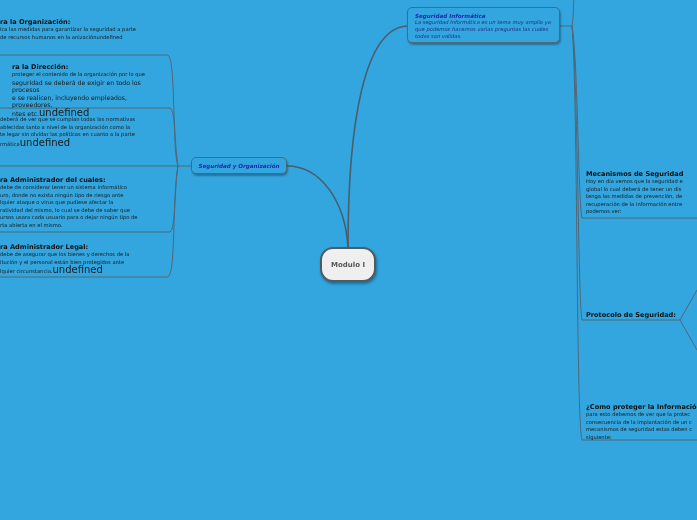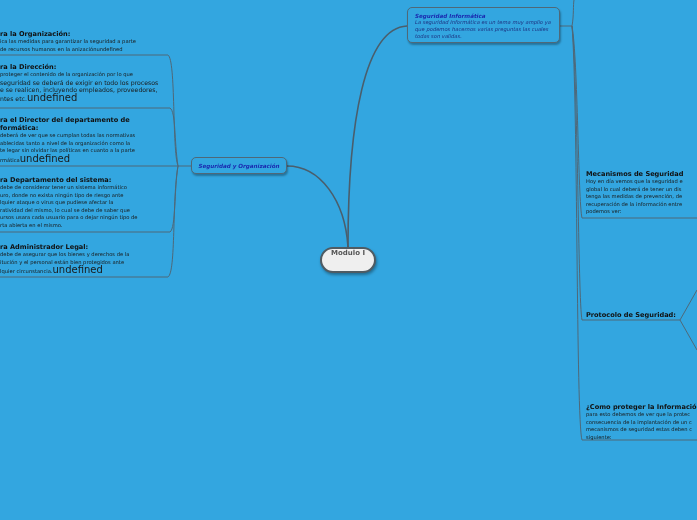--- a/index.html
+++ b/index.html
@@ -4,24 +4,24 @@
 <style>
   html, body { margin: 0; padding: 0; }
   body {
     width: 697px; height: 520px; overflow: hidden; position: relative;
     background: #33a6e0;
     font-family: "DejaVu Sans", sans-serif;
   }
   svg.links { position: absolute; left: 0; top: 0; width: 697px; height: 520px; pointer-events: none; }
   .node { position: absolute; box-sizing: border-box; }
   .root {
-    left: 320px; top: 247px; width: 56px; height: 26px;
+    left: 320px; top: 247px; width: 56px; height: 35px;
     background: #efefef; border: 2px solid #4f5b63; border-radius: 13px;
     box-shadow: 1px 2px 3px rgba(0,0,0,0.35);
-    font-size: 7px; font-weight: bold; color: #555; display: flex; justify-content: center;
+    font-size: 7px; font-weight: bold; color: #555; display: flex; align-items: center; justify-content: center;
   }
   .main {
     background: #33a6e0; border: 1.5px solid #4f6878; border-radius: 5px;
     box-shadow: 1px 2px 2px rgba(0,0,0,0.3);
     color: #1a2bb0; font-style: italic;
   }
   .main .title { font-weight: bold; font-size: 5.6px; }
   .main .desc { font-size: 5.2px; color: #1d3280; line-height: 7px; }
   .leaf { color: #111; font-size: 5.4px; line-height: 7.5px; }
   .leaf .title { font-weight: bold; font-size: 6.6px; line-height: 8px; }
@@ -64,43 +64,42 @@
 
 <div class="node main" style="left:191px; top:157px; width:96px; height:17px; display:flex; align-items:center; justify-content:center;">
   <span class="title">Seguridad y Organización</span>
 </div>
 
 <div class="node main" style="left:407px; top:7px; width:153px; height:36px; padding:5px 7px;">
   <div class="title">Seguridad Informática</div>
   <div class="desc">La seguridad Informática es un tema muy amplio ya que podemos hacernos varias preguntas las cuales todas son validas.</div>
 </div>
 
-<div class="node leaf" style="left:0; top:18px; width:140px;margin-top:12px;">
+<div class="node leaf" style="left:0; top:18px; width:140px;">
   <div class="title">ra la Organización:</div>
   <div class="body">ica las medidas para garantizar la seguridad a parte de recursos humanos en la anizaciónundefined</div>
 </div>
 
-<div class="node leaf" style="left:0; top:63px; width:168px;">
+<div class="node leaf" style="left:0; top:63px; width:168px;padding-left:12px;">
   <div class="title">ra la Dirección:</div>
   <div class="body">proteger el contenido de la organización por lo que</div>
   <div class="body large">seguridad se deberá de exigir en todo los procesos</div>
   <div class="body large">e se realicen, incluyendo empleados, proveedores,</div>
   <div class="body large"><span>ntes etc.</span><span class="undef">undefined</span></div>
 </div>
 
 <div class="node leaf" style="left:0; top:116px; width:168px;">
-  <div class="title">ra el Director del departamento de formática:</div>
   <div class="body">deberá de ver que se cumplan todas las normativas</div>
   <div class="body">ablecidas tanto a nivel de la organización como la</div>
   <div class="body">te legar sin olvidar las políticas en cuanto a la parte</div>
   <div class="body"><span>rmática</span><span class="undef">undefined</span></div>
 </div>
 
 <div class="node leaf" style="left:0; top:176px; width:168px;">
-  <div class="title">ra Departamento del sistema:</div>
+  <div class="title">ra Administrador del cuales:</div>
   <div class="body">debe de considerar tener un sistema informático</div>
   <div class="body">uro, donde no exista ningún tipo de riesgo ante</div>
   <div class="body">lquier ataque o virus que pudiese afectar la</div>
   <div class="body">ratividad del mismo, lo cual se debe de saber que</div>
   <div class="body">ursos usara cada usuario para o dejar ningún tipo de</div>
   <div class="body">rta abierta en el mismo.</div>
 </div>
 
 <div class="node leaf" style="left:0; top:243px; width:168px;">
   <div class="title">ra Administrador Legal:</div>

